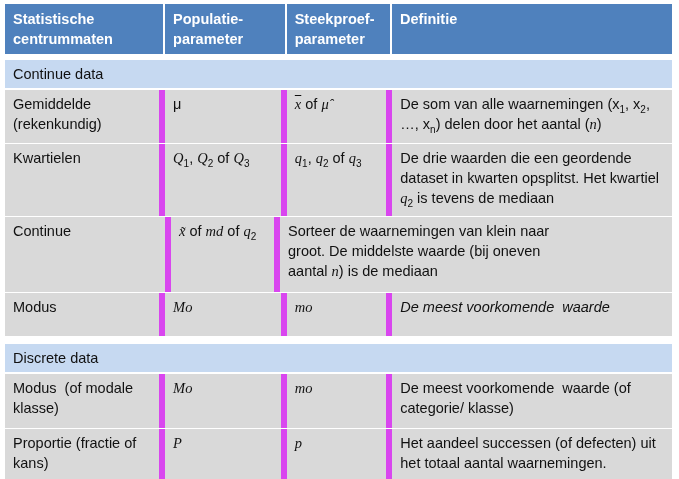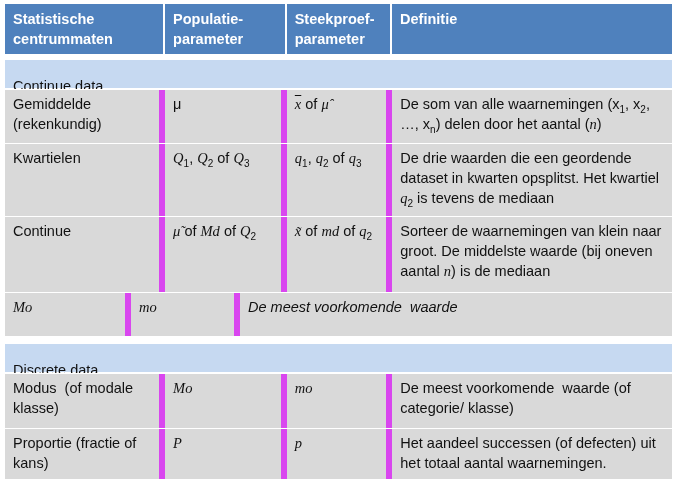--- a/index.html
+++ b/index.html
@@ -9,21 +9,21 @@
     .row { display: flex; position: relative; }
     .cell { box-sizing: border-box; padding: 4px 8px 0 8px; font-size: 14.5px; line-height: 20px; color: #111; }
     .c1 { width: 166px; }
     .c2 { width: 126px; }
     .c3 { width: 109px; }
     .c4 { width: 291px; }
     .hdr { background: #4f81bd; height: 50px; }
     .hdr .cell { color: #ffffff; font-weight: bold; padding-top: 5px; border-right: 2px solid #ffffff; height: 50px; }
     .hdr .cell.c4 { border-right: none; }
     .sect { background: #c6d9f1; height: 28px; margin-top: 6px; border-bottom: 1px solid #ffffff; }
-    .sect .cell { padding-top: 16px; width: 100%; }
+    .sect .cell { padding-top: 4px; width: 100%; }
     .body { background: #d9d9d9; border-top: 1px solid #ffffff; }
     .body .cell { border-right: 6px solid #d946ef; }
     .body .cell.c4 { border-right: none; }
     i, .it { font-style: italic; font-family: "Liberation Serif", "DejaVu Serif", serif; }
     .math { font-style: italic; font-family: "Liberation Serif", "DejaVu Serif", serif; }
     .ov { text-decoration: overline; }
     sub { font-size: 10px; line-height: 0; }
     .h-gem { height: 53px; }
     .h-kw  { height: 72px; }
     .h-med { height: 75px; }
@@ -84,40 +84,34 @@
       <span>of</span>
       <i>q</i><sub>3</sub>
     </div>
     <div class="cell c4">
       <span>De drie waarden die een geordende dataset in kwarten opsplitst. Het kwartiel </span><i>q</i><sub>2</sub><span> is tevens de mediaan</span>
     </div>
   </div>
 
   <div class="row body h-med">
     <div class="cell c1">Continue</div>
-    <div class="cell c2">
-      <span class="math">μ̃</span>
-      <span>of</span>
-      <i>Md</i>
-      <span>of</span>
-      <i>Q</i><sub>2</sub>
-    </div>
     <div class="cell c3">
       <span class="math">x̃</span>
       <span>of</span>
       <i>md</i>
       <span>of</span>
       <i>q</i><sub>2</sub>
     </div>
     <div class="cell c4">
       <span>Sorteer de waarnemingen van klein naar groot. De middelste waarde (bij oneven aantal </span><i>n</i><span>) is de mediaan</span>
     </div>
   </div>
 
   <div class="row body h-mod">
+    <div class="cell c1">Modus</div>
     <div class="cell c2"><i>Mo</i></div>
     <div class="cell c3"><i>mo</i></div>
     <div class="cell c4" style="white-space:pre-wrap;font-style:italic;">De meest voorkomende  waarde</div>
   </div>
 
   <div class="row sect" style="margin-top:8px;">
     <div class="cell">Discrete data</div>
   </div>
 
   <div class="row body h-mod2">

